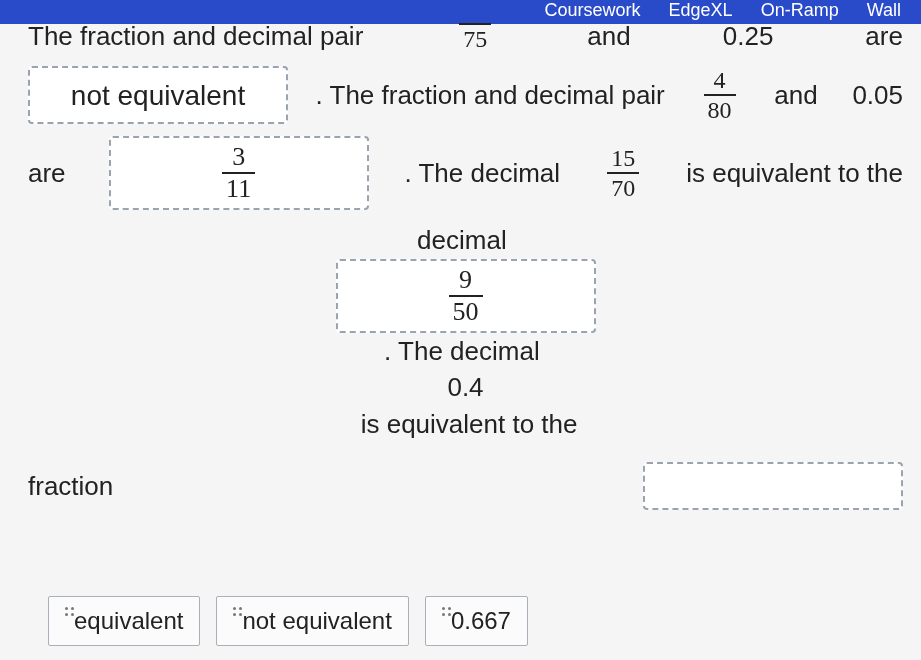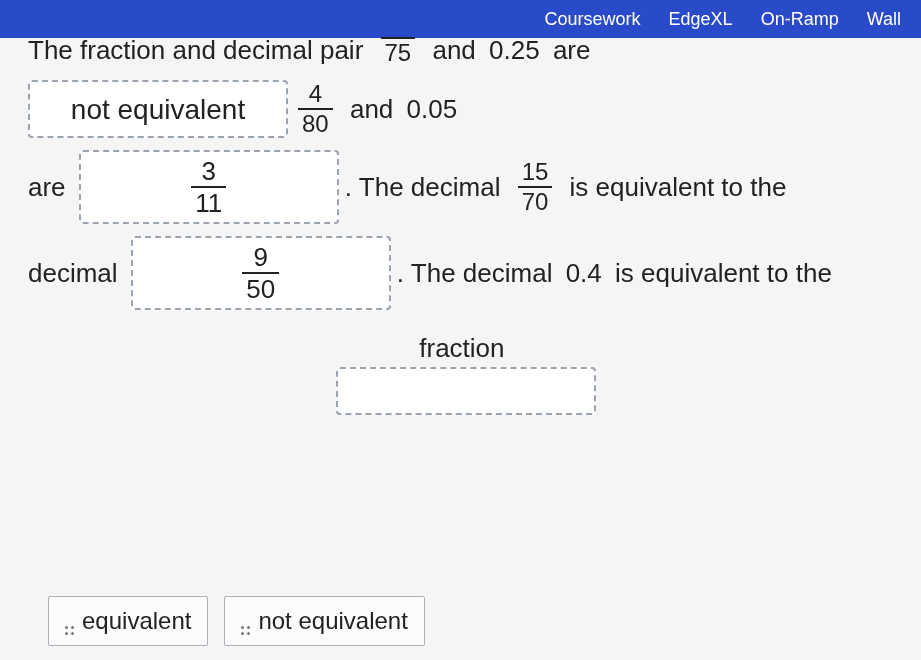--- a/index.html
+++ b/index.html
@@ -7,53 +7,55 @@
       width: 921px;
       height: 660px;
       font-family: Arial, Helvetica, sans-serif;
       background: #f5f5f5;
       overflow: hidden;
       position: relative;
     }
     .topbar {
       background: #2a4bc9;
       color: #fff;
-      height: 38px;
-      display: flex;
-      align-items: center;
+      height: 24px;
+      display: flex;
+      align-items: flex-start;
       justify-content: flex-end;
       gap: 28px;
       padding: 0 20px 0 0;
       font-size: 18px;
       font-weight: 500;
     }
     .topbar .nav-item { cursor: pointer; }
     .content {
       position: relative;
       padding: 0 18px 0 28px;
       font-size: 26px;
       color: #222;
       line-height: 1.4;
     }
     .row {
       display: flex;
       align-items: center;
       flex-wrap: wrap;
       gap: 0 6px;
       margin-bottom: 12px;
+      justify-content: space-between;
     }
     .txt { white-space: pre; }
     .frac {
       display: inline-flex;
       flex-direction: column;
       align-items: center;
       vertical-align: middle;
       font-size: 26px;
       line-height: 1;
       margin: 0 4px;
+      font-family: Liberation Serif, serif;
     }
     .frac .num { padding: 0 4px 2px 4px; }
     .frac .den { border-top: 2px solid #222; padding: 2px 4px 0 4px; }
     .frac.small { font-size: 24px; }
     .dropzone {
       border: 2px dashed #9aa3b0;
       background: #fff;
       border-radius: 4px;
       min-height: 58px;
       min-width: 260px;
@@ -73,37 +75,36 @@
       gap: 16px;
       align-items: center;
     }
     .tile {
       border: 1.5px solid #aab0ba;
       background: #fbfbfb;
       padding: 10px 16px;
       font-size: 24px;
       color: #222;
       display: flex;
-      align-items: flex-end;
-      gap: 8px;
+      align-items: flex-start;
       cursor: grab;
       border-radius: 2px;
     }
     .grip {
       display: inline-flex;
       flex-direction: column;
       gap: 3px;
     }
     .grip-row { display: flex; gap: 3px; }
     .grip-dot { width: 3px; height: 3px; background: #777; border-radius: 50%; }
     .r1 { margin-top: -6px; }
     .r2 { margin-top: 8px; }
     .r3 { margin-top: 10px; align-items: center; }
-    .r4 { margin-top: 8px; align-items: center; }
-    .r5 { margin-top: 20px; align-items: center; flex-direction: column; }
+    .r4 { margin-top: 8px; align-items: center; flex-direction: column; }
+    .r5 { margin-top: 20px; align-items: center; }
   </style>
 </head>
 <body>
 
 <div class="topbar">
   <span class="nav-item">Coursework</span>
   <span class="nav-item">EdgeXL</span>
   <span class="nav-item">On-Ramp</span>
   <span class="nav-item">Wall</span>
 </div>
@@ -118,20 +119,21 @@
     </span>
     <span class="txt"> and </span>
     <span class="txt">0.25</span>
     <span class="txt"> are</span>
   </div>
 
   <div class="row r2">
     <span class="dropzone">
       <span>not equivalent</span>
     </span>
+    <span class="txt">. The fraction and decimal pair </span>
     <span class="frac small">
       <span class="num">4</span>
       <span class="den">80</span>
     </span>
     <span class="txt"> and </span>
     <span class="txt">0.05</span>
   </div>
 
   <div class="row r3">
     <span class="txt">are </span>
@@ -189,13 +191,26 @@
           <span class="grip-dot"></span>
           <span class="grip-dot"></span>
         </span>
       <span class="grip-row">
           <span class="grip-dot"></span>
           <span class="grip-dot"></span>
         </span>
     </span>
     <span>not equivalent</span>
   </div>
+  <div class="tile">
+    <span class="grip">
+      <span class="grip-row">
+          <span class="grip-dot"></span>
+          <span class="grip-dot"></span>
+        </span>
+      <span class="grip-row">
+          <span class="grip-dot"></span>
+          <span class="grip-dot"></span>
+        </span>
+    </span>
+    <span>0.667</span>
+  </div>
 </div>
 
 </body></html>

